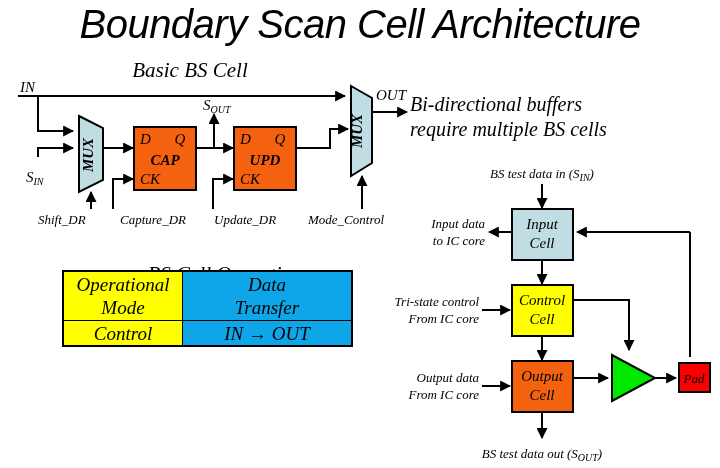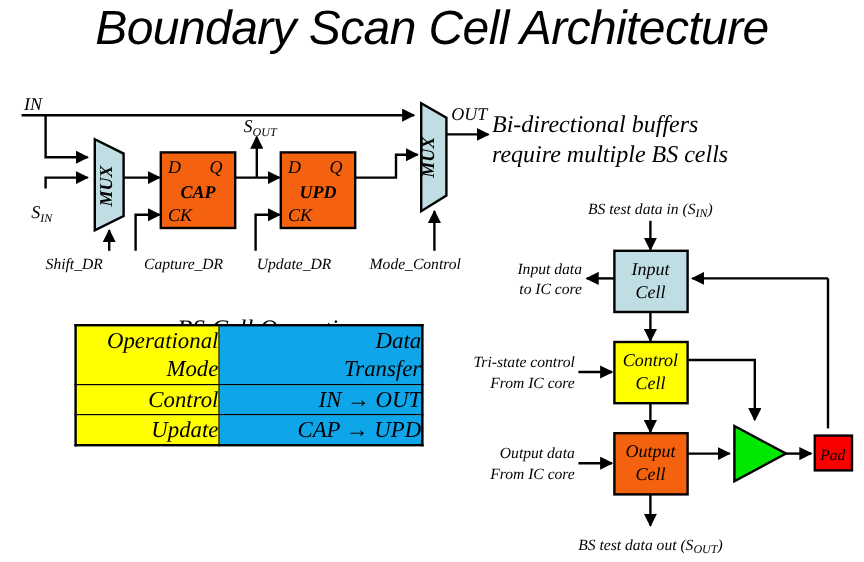--- a/index.html
+++ b/index.html
@@ -59,40 +59,41 @@
   
   #op-table{
     top:270px;left:62px;
     border-collapse:collapse;
     border:2px solid #000;
     table-layout:fixed;
     width:286px;
   }
   #op-table td{
     border:1px solid #000;
-    text-align:right;
+    text-align:center;
     font-family:"Liberation Serif", serif;
     font-size:19px;
     line-height:23px;
     padding:0;
     height:24px;
   }
   #op-table td.col-mode{background:#ffff00;width:118px;}
   #op-table td.col-xfer{background:#0ea5e9;width:168px;}
   #op-table tr.hdr td{height:48px;}
   #op-table td.hdr-cell{font-size:19px;line-height:23px;}
   .sub{font-size:12px;vertical-align:-2px;}
 </style>
 </head>
 <body>
 
 <div id="root">
 
   <div class="abs" id="page-title">Boundary Scan Cell Architecture</div>
 
+  <div class="abs section-heading" id="basic-bs-cell-heading">Basic BS Cell</div>
 
   <div class="abs section-heading" id="bs-cell-operation-heading">BS Cell Operation</div>
 
   <div class="abs" id="bidir-heading">
     <div>Bi-directional buffers</div>
     <div>require multiple BS cells</div>
   </div>
 
   <svg class="layer" width="720" height="468">
     <defs>
@@ -222,20 +223,16 @@
         </td>
         <td class="col-xfer hdr-cell">
           <div>Data</div>
           <div>Transfer</div>
         </td>
       </tr>
       <tr>
         <td class="col-mode">Control</td>
         <td class="col-xfer">IN → OUT</td>
       </tr>
-      <tr>
-        <td class="col-mode">Update</td>
-        <td class="col-xfer">CAP → UPD</td>
-      </tr>
     </tbody>
   </table>
 
 </div>
 
 </body></html>

